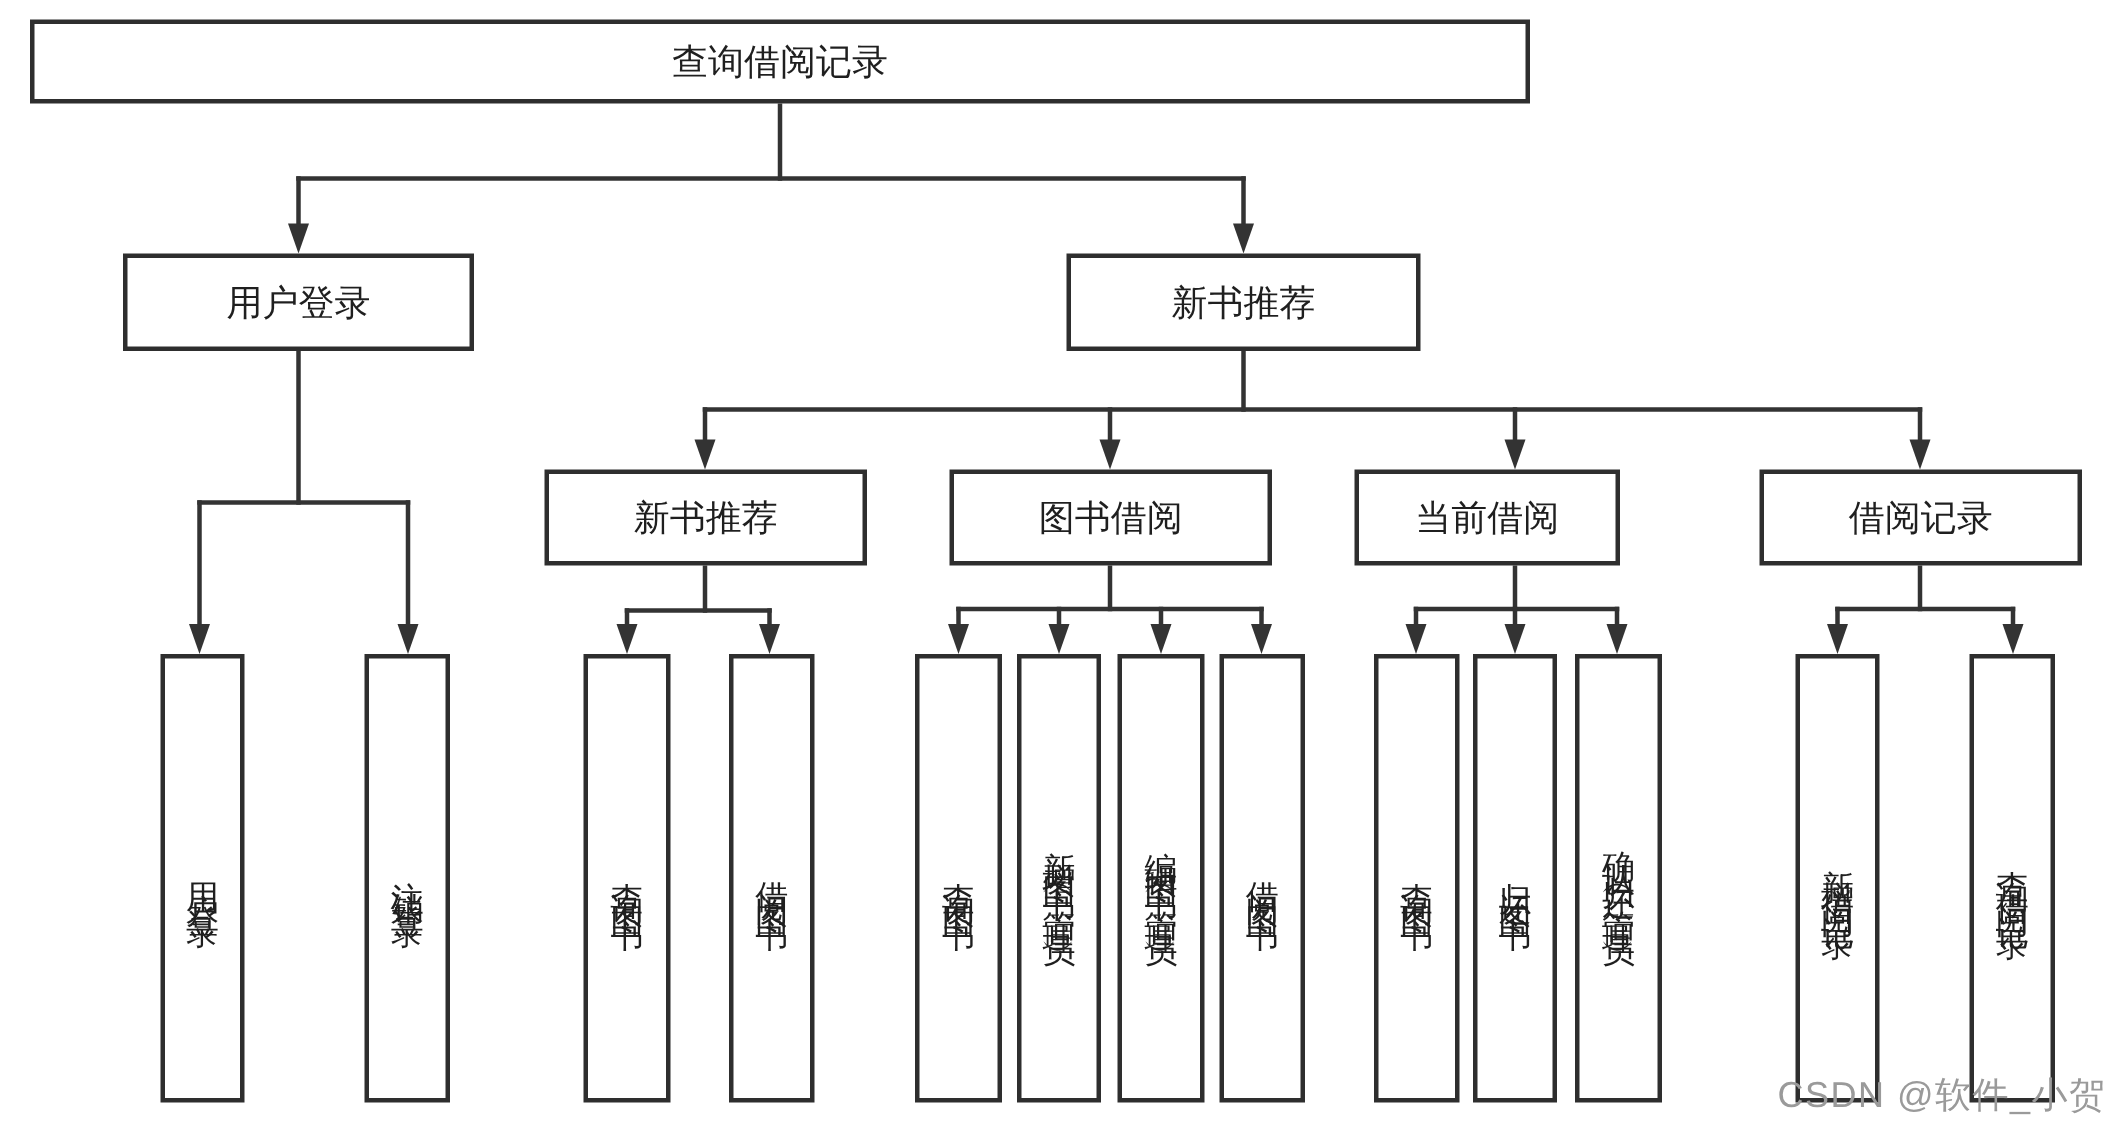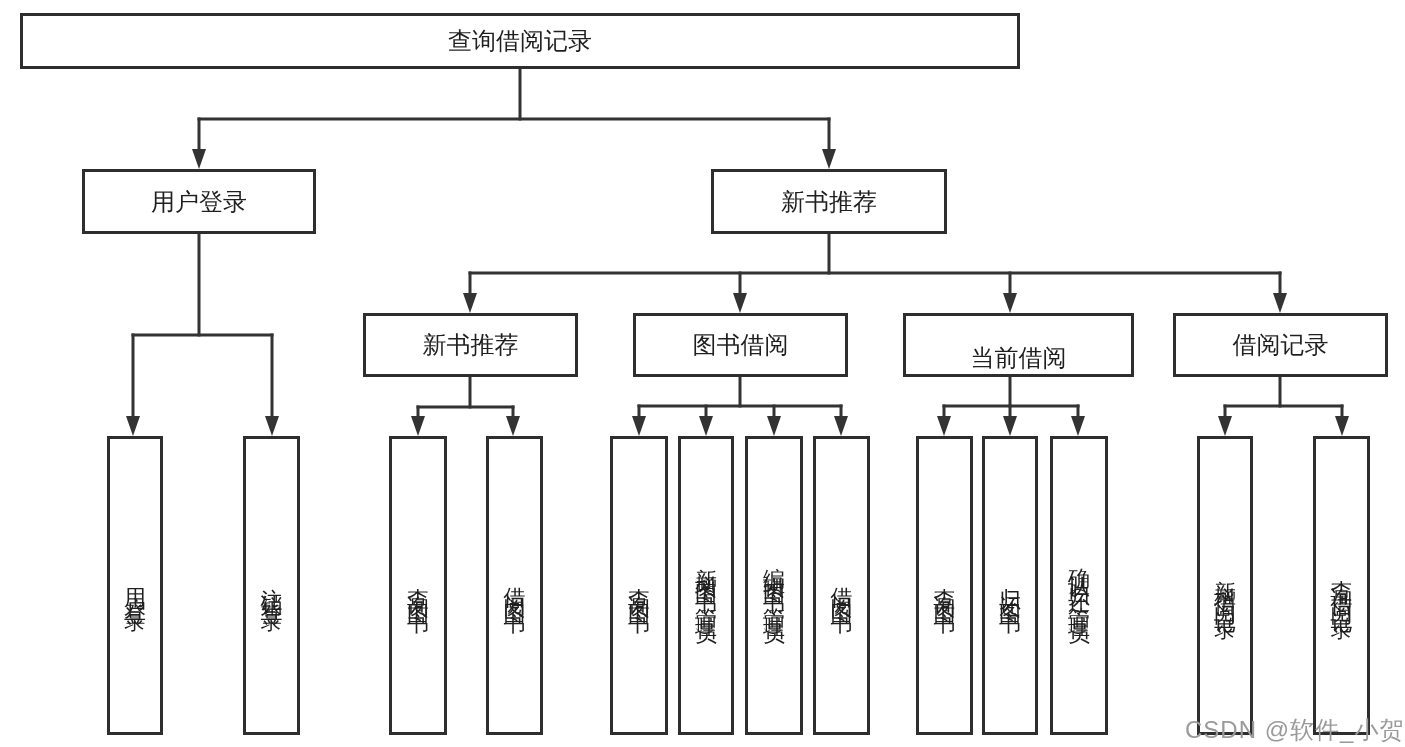--- a/index.html
+++ b/index.html
@@ -140,21 +140,21 @@
   <div class="box" style="left:711px; top:169px; width:236px; height:65px;">
     <span>新书推荐</span>
   </div>
 
   <div class="box" style="left:363px; top:313px; width:215px; height:64px;">
     <span>新书推荐</span>
   </div>
   <div class="box" style="left:633px; top:313px; width:215px; height:64px;">
     <span>图书借阅</span>
   </div>
-  <div class="box" style="left:903px; top:313px; width:231px; height:64px;align-items:flex-end;">
+  <div class="box" style="left:903px; top:313px; width:177px; height:64px;">
     <span>当前借阅</span>
   </div>
   <div class="box" style="left:1173px; top:313px; width:215px; height:64px;">
     <span>借阅记录</span>
   </div>
 
   <div class="box vert" style="left:107px; top:436px; width:56px; height:299px;">
     <span>用户登录</span>
   </div>
   <div class="box vert" style="left:243px; top:436px; width:57px; height:299px;">

